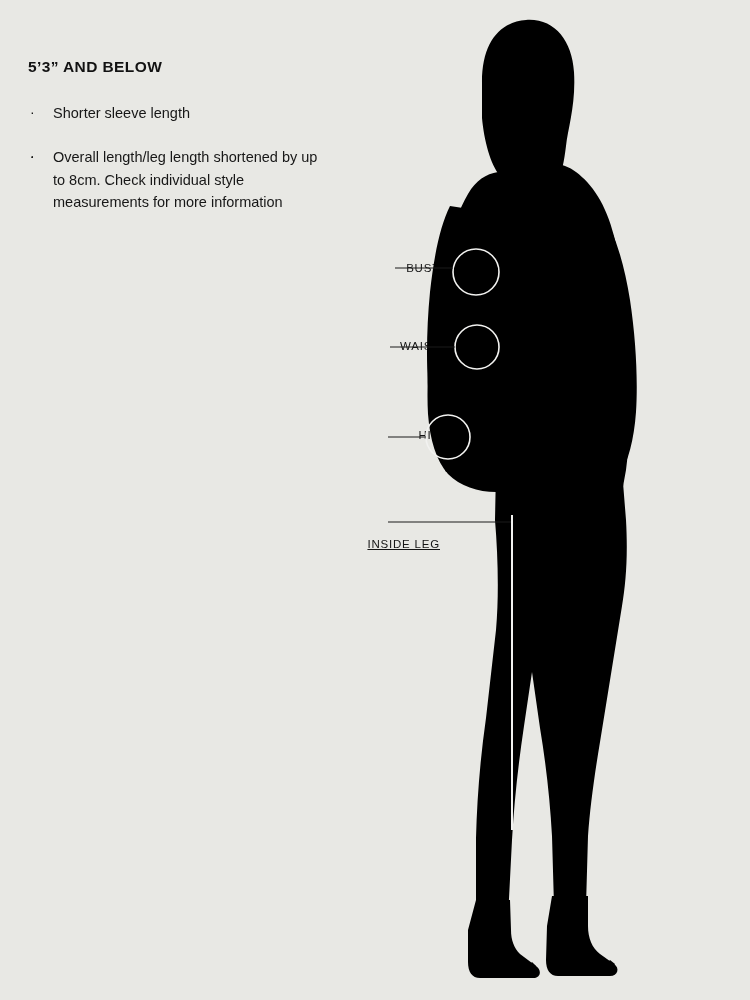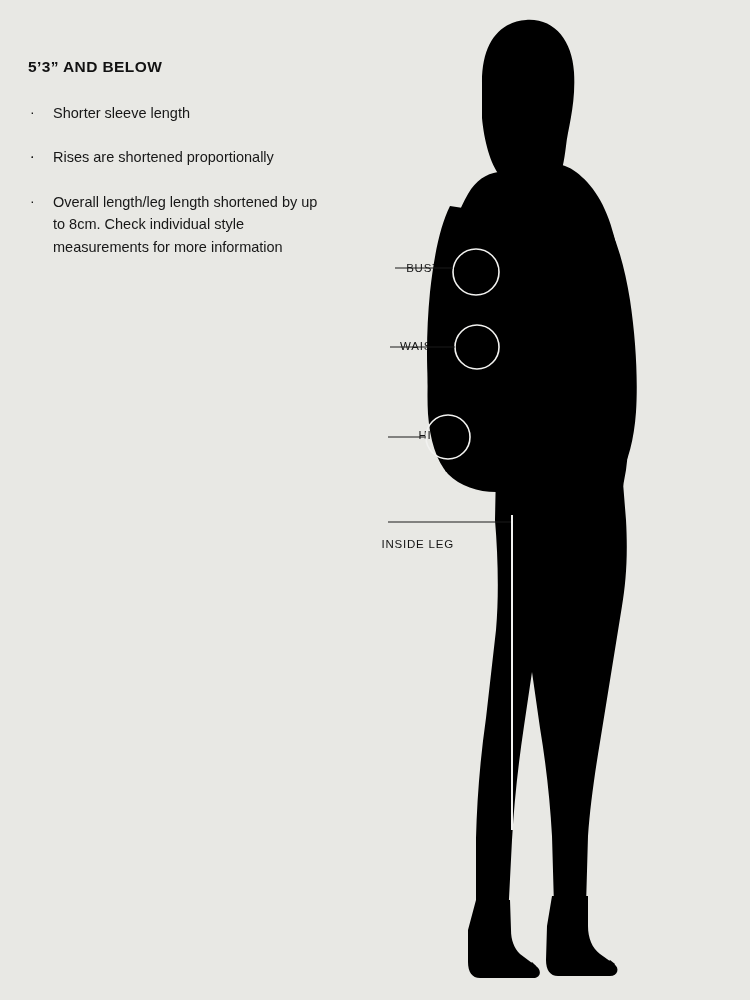--- a/index.html
+++ b/index.html
@@ -76,40 +76,39 @@
     position: absolute;
     font-size: 11.5px;
     letter-spacing: 0.8px;
     color: #141414;
     white-space: nowrap;
     text-align: right;
   }
   #label-bust  { left: 40px;  top: 262px; width: 100px; }
   #label-waist { left: 32px;  top: 340px; width: 108px; }
   #label-hip   { left: 36px;  top: 429px; width: 104px; }
-  #label-inside-leg { left: 19px; top: 538px; width: 135px; }
+  #label-inside-leg { left: 5px; top: 538px; width: 135px; text-decoration: underline; }
 </style>
 </head>
 <body>
 
 <div class="page">
 
   <div class="info-panel">
     <h1 class="panel-title">5’3” AND BELOW</h1>
     <ul class="bullet-list">
       <li class="bullet-item">
         <span class="dot">·</span>
         <span>Shorter sleeve length</span>
       </li>
       <li class="bullet-item">
         <span class="dot">·</span>
       </li>
       <li class="bullet-item">
         <span class="dot">·</span>
-        <span>Rises are shortened proportionally</span>
       </li>
       <li class="bullet-item">
         <span class="dot">·</span>
         <span>Overall length/leg length shortened by up to 8cm. Check individual style measurements for more information</span>
       </li>
     </ul>
   </div>
 
   <div class="figure-area">
 

